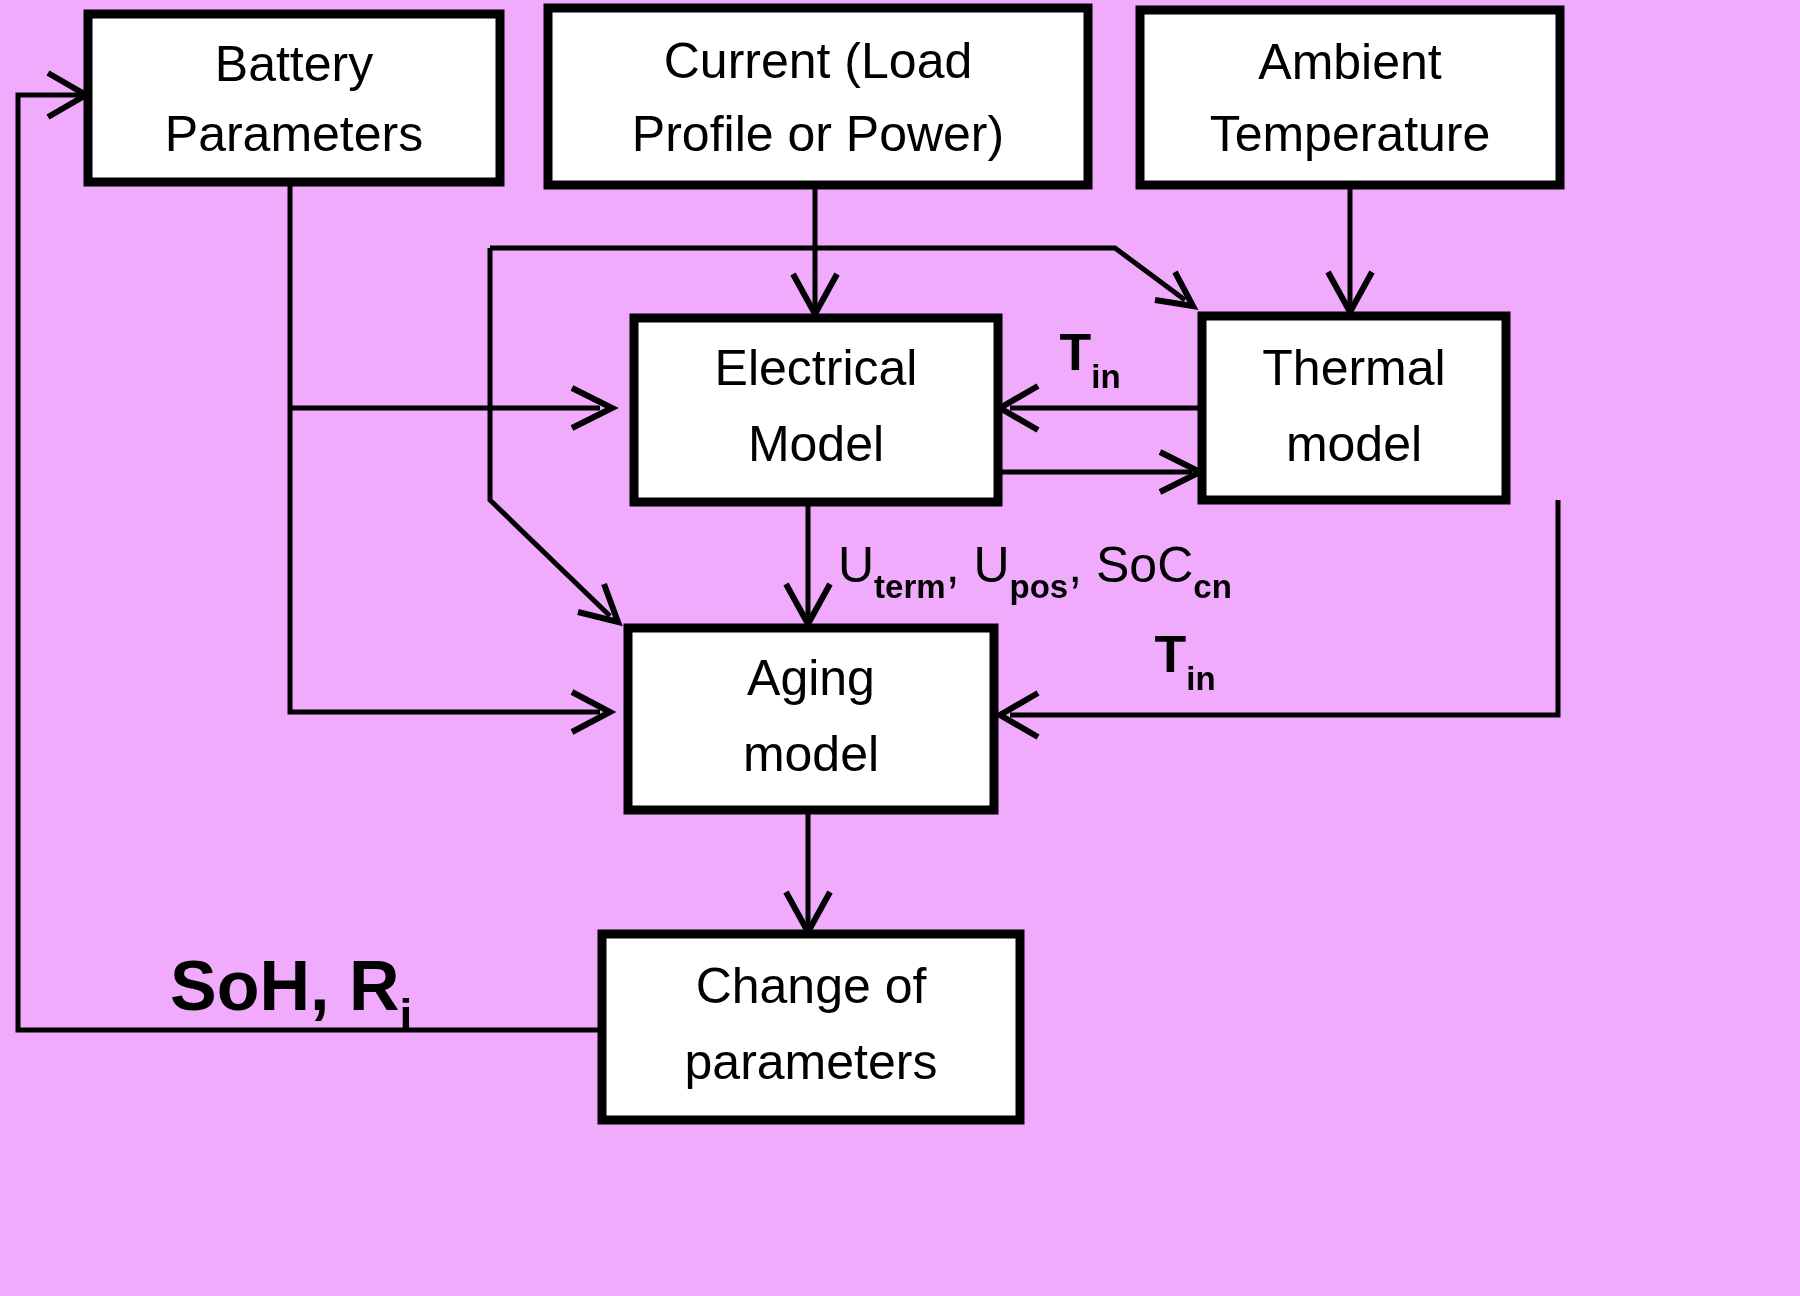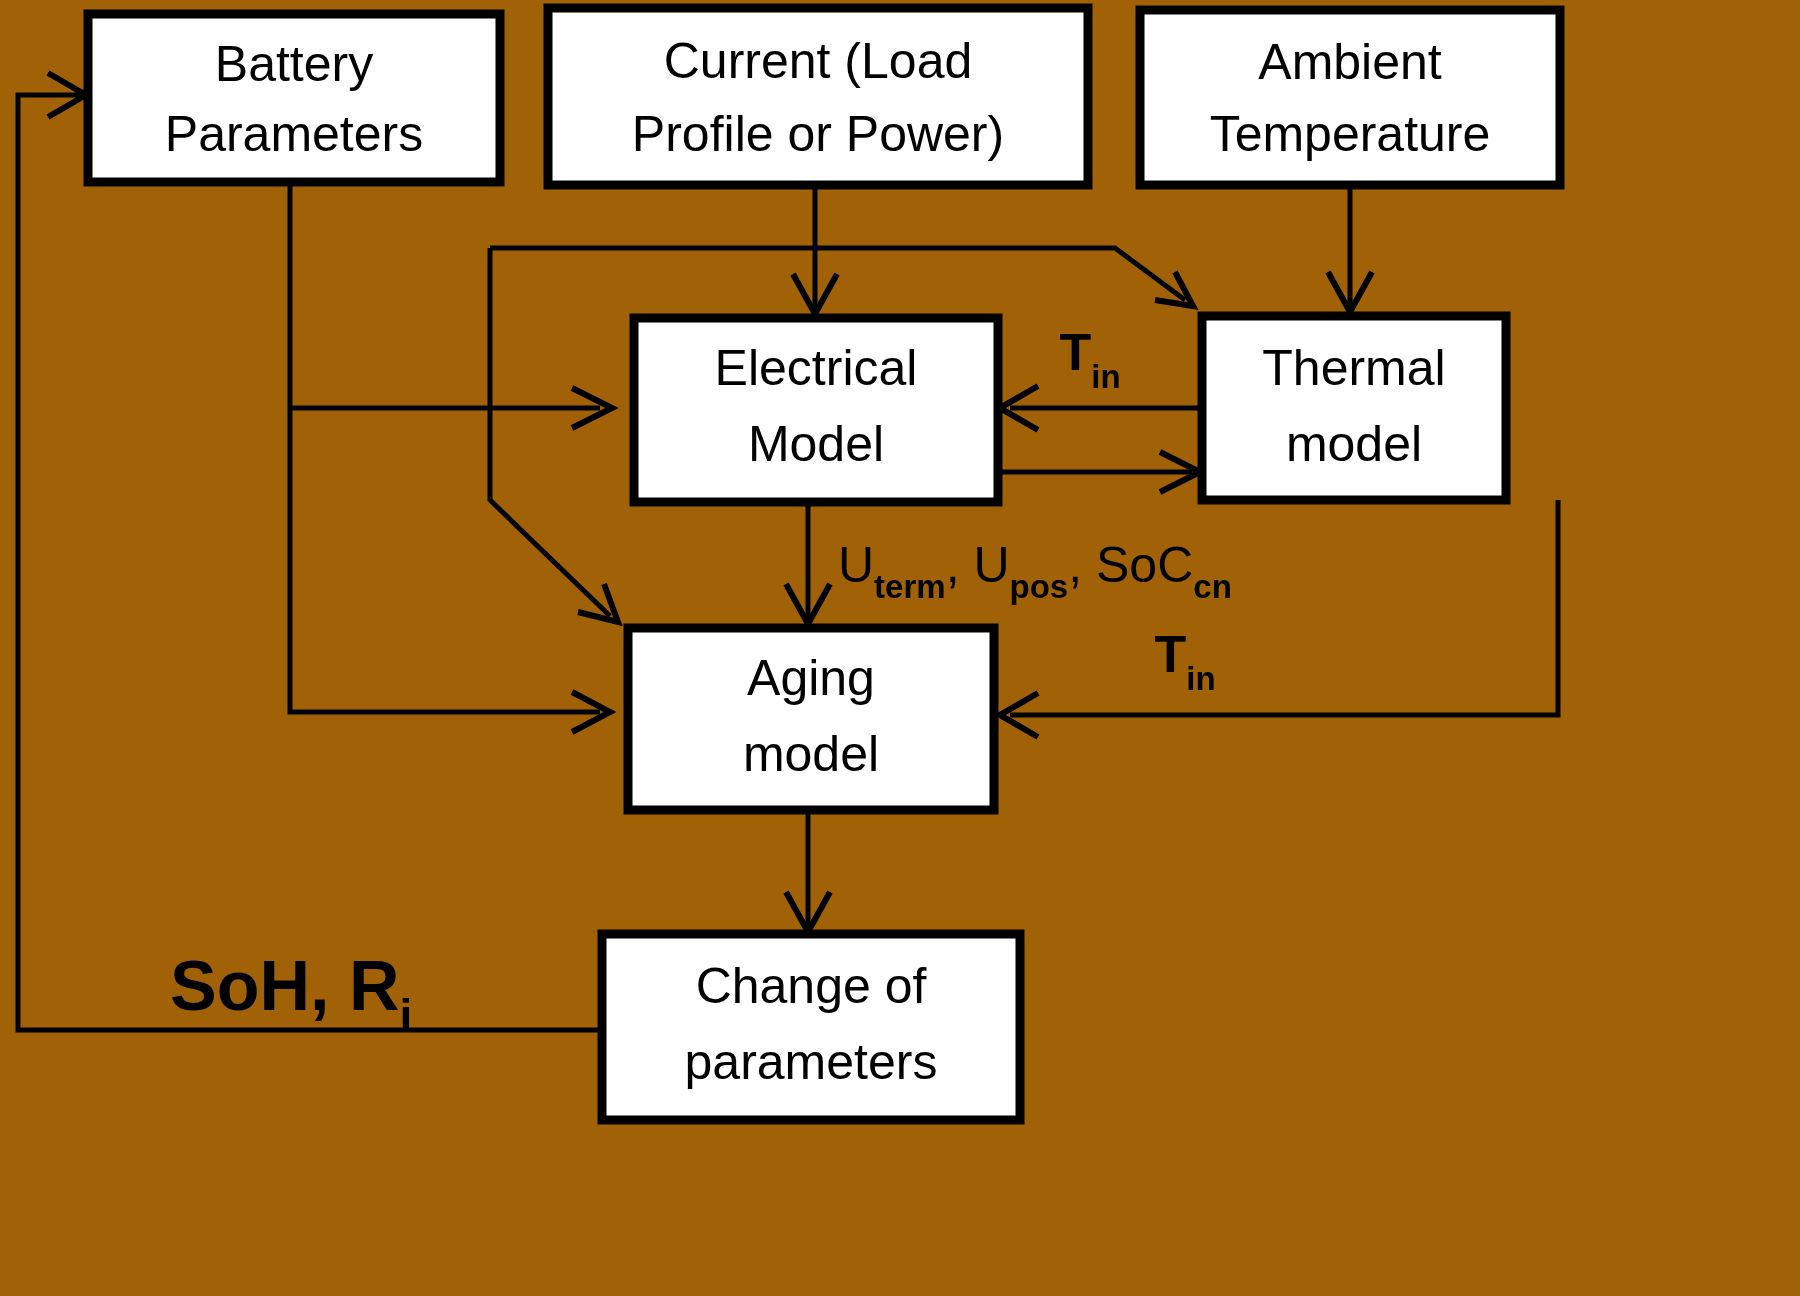--- a/index.html
+++ b/index.html
@@ -10,21 +10,21 @@
   body {
     width: 1800px;
     height: 1296px;
     font-family: "Liberation Sans", sans-serif;
     overflow: hidden;
   }
   #diagram-root {
     position: relative;
     width: 1800px;
     height: 1296px;
-    background: #a16207;
+    background: #f0abfc;
   }
   svg#flow {
     position: absolute;
     left: 0;
     top: 0;
     width: 1800px;
     height: 1296px;
   }
   .nodebox {
     fill: #ffffff;

